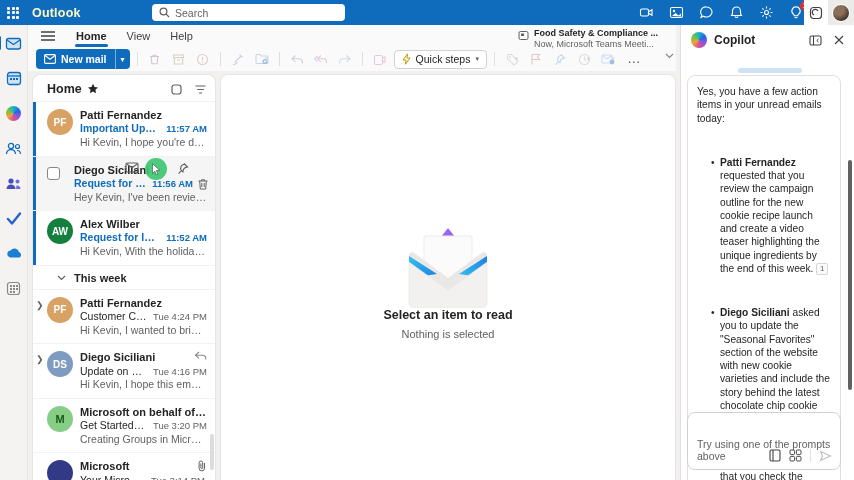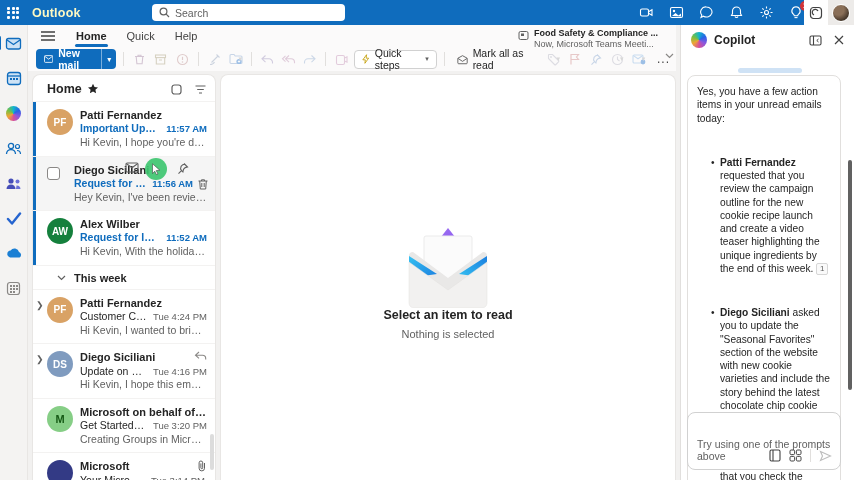--- a/index.html
+++ b/index.html
@@ -295,21 +295,21 @@
 </div>
 
 <div class="ribbon">
   <div class="tabs-row">
     <div class="hamburger">
       <svg width="14" height="10" viewBox="0 0 14 10">
           <path d="M0 1h14M0 5h14M0 9h14" stroke="#424242" stroke-width="1.4"></path>
         </svg>
     </div>
     <div class="tab active"><span>Home</span></div>
-    <div class="tab"><span>Quick</span></div>
+    <div class="tab"><span>View</span></div>
     <div class="tab"><span>Help</span></div>
     <div class="notif">
       <svg width="11" height="11" viewBox="0 0 11 11" style="margin-top:2px">
           <rect x="1" y="1.5" width="9" height="8" rx="1.5" fill="none" stroke="#616161" stroke-width="1"></rect>
           <rect x="3" y="3.5" width="3" height="2.5" fill="#616161"></rect>
         </svg>
       <div class="notif-txt">
         <div class="notif-title">Food Safety &amp; Compliance ...</div>
         <div class="notif-sub">Now, Microsoft Teams Meeti...</div>
       </div>
@@ -383,27 +383,20 @@
         </svg>
     </div>
     <div class="quick-steps">
       <svg width="9" height="12" viewBox="0 0 9 12">
           <path d="M5.5 0.8 L1 7 h3 L3.5 11.2 L8 5 H5 Z" fill="none" stroke="#c19c00" stroke-width="1"></path>
         </svg>
       <span>Quick steps</span>
       <span style="font-size:7px;color:#616161">▾</span>
     </div>
     <span class="tb-sep"></span>
-    <div class="plainbtn">
-      <svg width="13" height="11" viewBox="0 0 13 11">
-          <path d="M1 4 L6.5 1 12 4 V9.5 a1 1 0 0 1 -1 1 H2 a1 1 0 0 1 -1-1 Z" fill="none" stroke="#616161" stroke-width="1.1"></path>
-          <path d="M1.3 4.3 l5.2 3.4 5.2-3.4" fill="none" stroke="#616161" stroke-width="1.1"></path>
-        </svg>
-      <span>Mark all as read</span>
-    </div>
     <div class="tb-icon dim">
       <svg width="13" height="13" viewBox="0 0 13 13">
           <path d="M1.5 5.5 V2 a.5.5 0 0 1 .5-.5 h3.5 L11.5 7.5 a1 1 0 0 1 0 1.4 L8.9 11.5 a1 1 0 0 1 -1.4 0 Z" fill="none" stroke="#c4c4cf" stroke-width="1.1"></path>
           <circle cx="4" cy="4" r=".9" fill="#c4c4cf"></circle>
         </svg>
       <span class="mini-chev">▾</span>
     </div>
     <div class="tb-icon dim">
       <svg width="11" height="12" viewBox="0 0 11 12">
           <path d="M2 11.5 V1.5 h7.5 l-2 2.5 2 2.5 H2" fill="none" stroke="#d8a0a0" stroke-width="1.2"></path>

